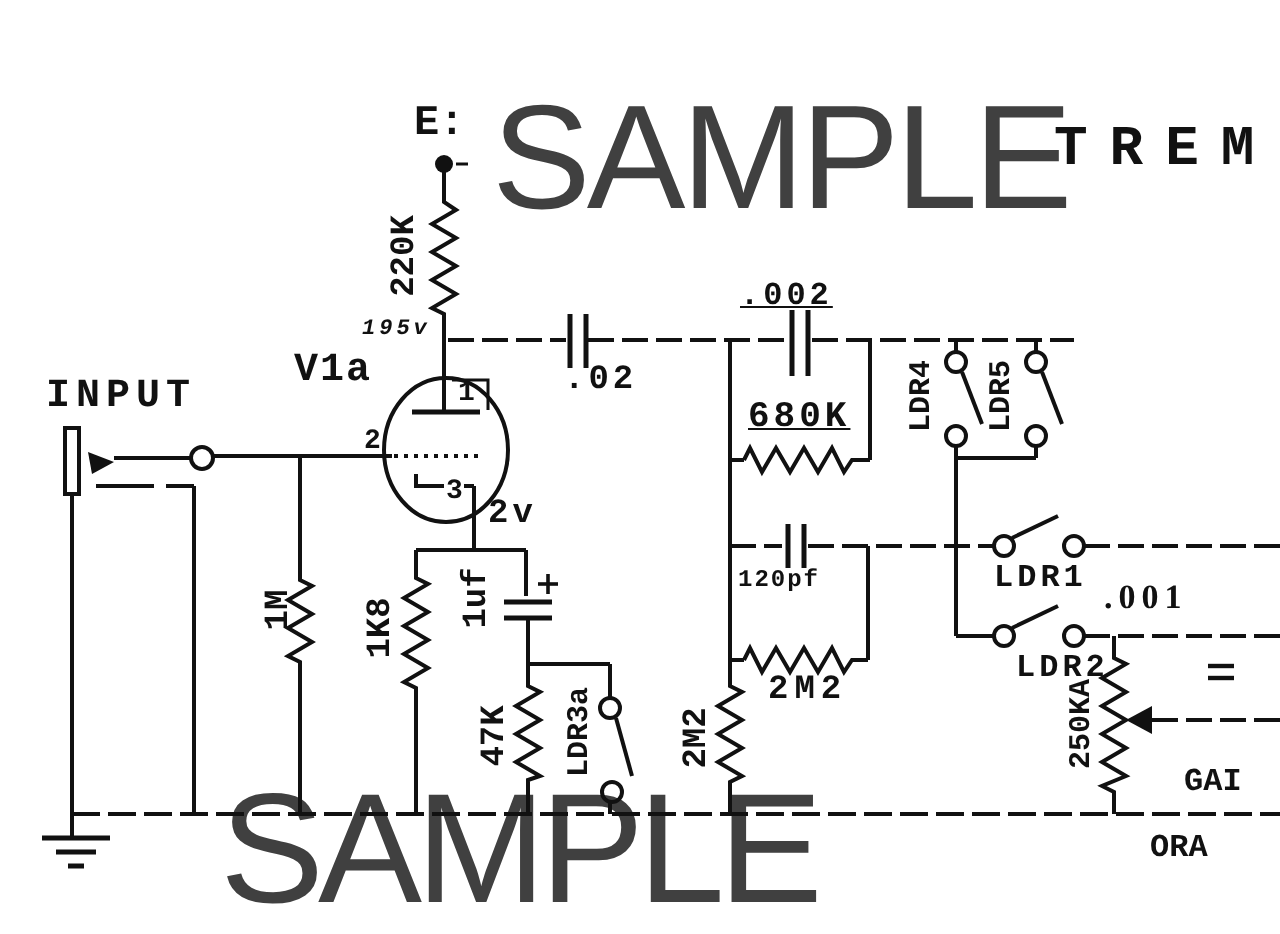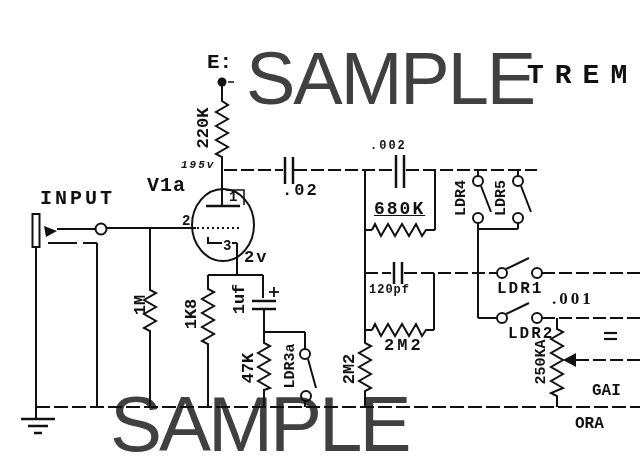--- a/index.html
+++ b/index.html
@@ -7,27 +7,27 @@
         font-family:"Liberation Mono","DejaVu Sans Mono",monospace;}
   .wm{position:absolute;z-index:0;font-family:"Liberation Sans","DejaVu Sans",sans-serif;
       font-weight:400;color:#404040;line-height:1;letter-spacing:-2px;user-select:none;}
   #wm-top{left:246px;top:42px;font-size:74px;}
   #wm-bottom{left:110px;top:385px;font-size:78px;letter-spacing:-3px;}
   svg{position:absolute;left:0;top:0;z-index:1;}
   .lbl{position:absolute;z-index:2;color:#111;font-weight:bold;white-space:pre;line-height:1;}
   .rot{transform:translate(-50%,-50%) rotate(-90deg);}
   .fs15{font-size:15px;} .fs16{font-size:16px;} .fs17{font-size:17px;}
   #title{left:527px;top:62px;font-size:28px;letter-spacing:11px;}
-  #lbl-input{left:23px;top:189px;font-size:20px;letter-spacing:3px;margin-left:17px;}
+  #lbl-input{left:23px;top:189px;font-size:20px;letter-spacing:3px;}
   #lbl-v1a{left:147px;top:176px;font-size:20px;letter-spacing:1px;}
   #lbl-e{left:207px;top:52px;font-size:21px;}
   #lbl-195v{left:181px;top:160px;font-size:11px;letter-spacing:2px;font-style:italic;}
   #lbl-2v{left:244px;top:249px;font-size:17px;letter-spacing:2px;}
   #lbl-02{left:282px;top:182px;font-size:17px;letter-spacing:2px;}
-  #lbl-002{left:370px;top:140px;font-size:12px;letter-spacing:2px;}
+  #lbl-002{left:370px;top:140px;font-size:16px;letter-spacing:2px;text-decoration:underline;}
   #lbl-680k{left:374px;top:200px;font-size:18px;letter-spacing:2px;text-decoration:underline;}
   #lbl-120pf{left:369px;top:284px;font-size:12px;letter-spacing:1px;}
   #lbl-2m2h{left:384px;top:337px;font-size:17px;letter-spacing:3px;}
   #lbl-220k{left:203px;top:128px;}
   #lbl-2m2v{left:349px;top:369px;}
   #lbl-1m{left:140px;top:305px;}
   #lbl-1k8{left:191px;top:314px;}
   #lbl-1uf{left:239px;top:299px;}
   #lbl-47k{left:248px;top:368px;}
   #lbl-ldr3a{left:290px;top:366px;}

